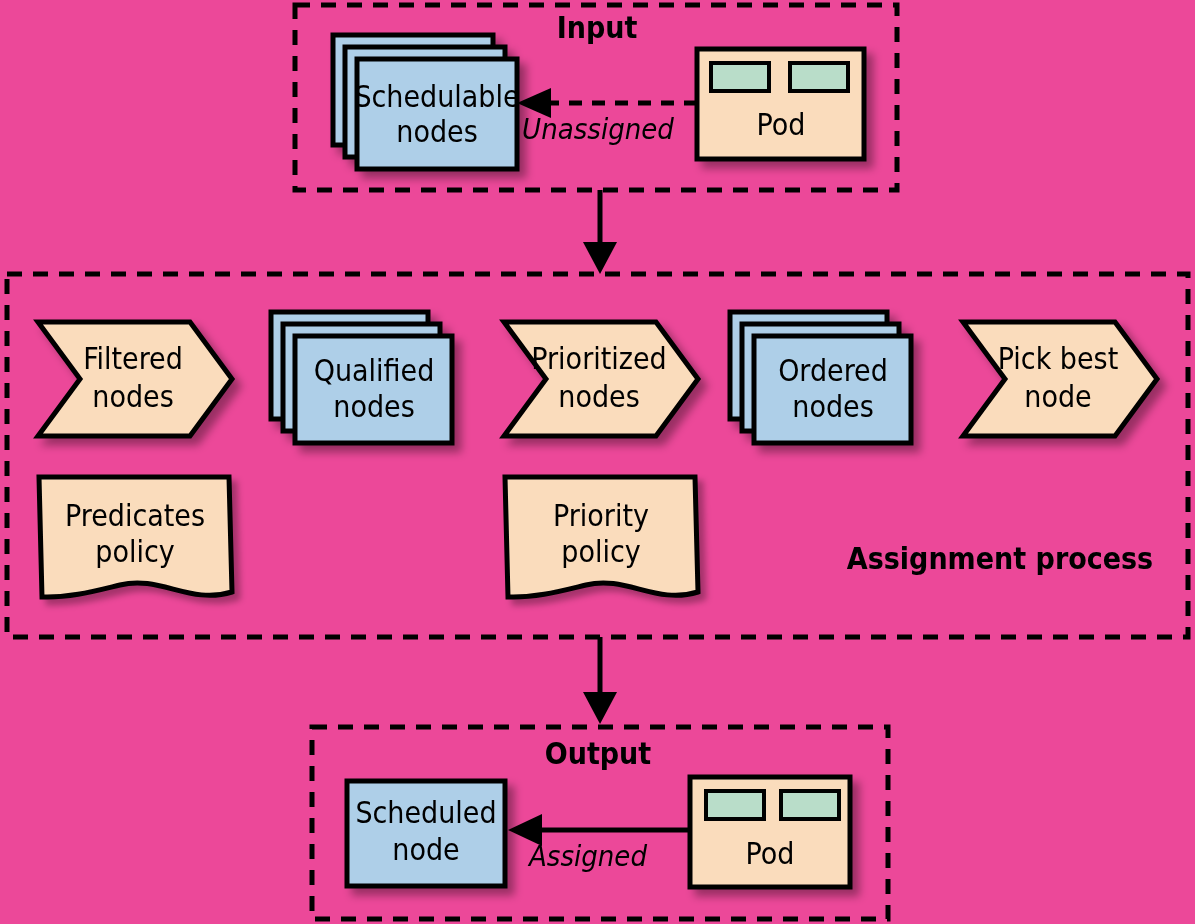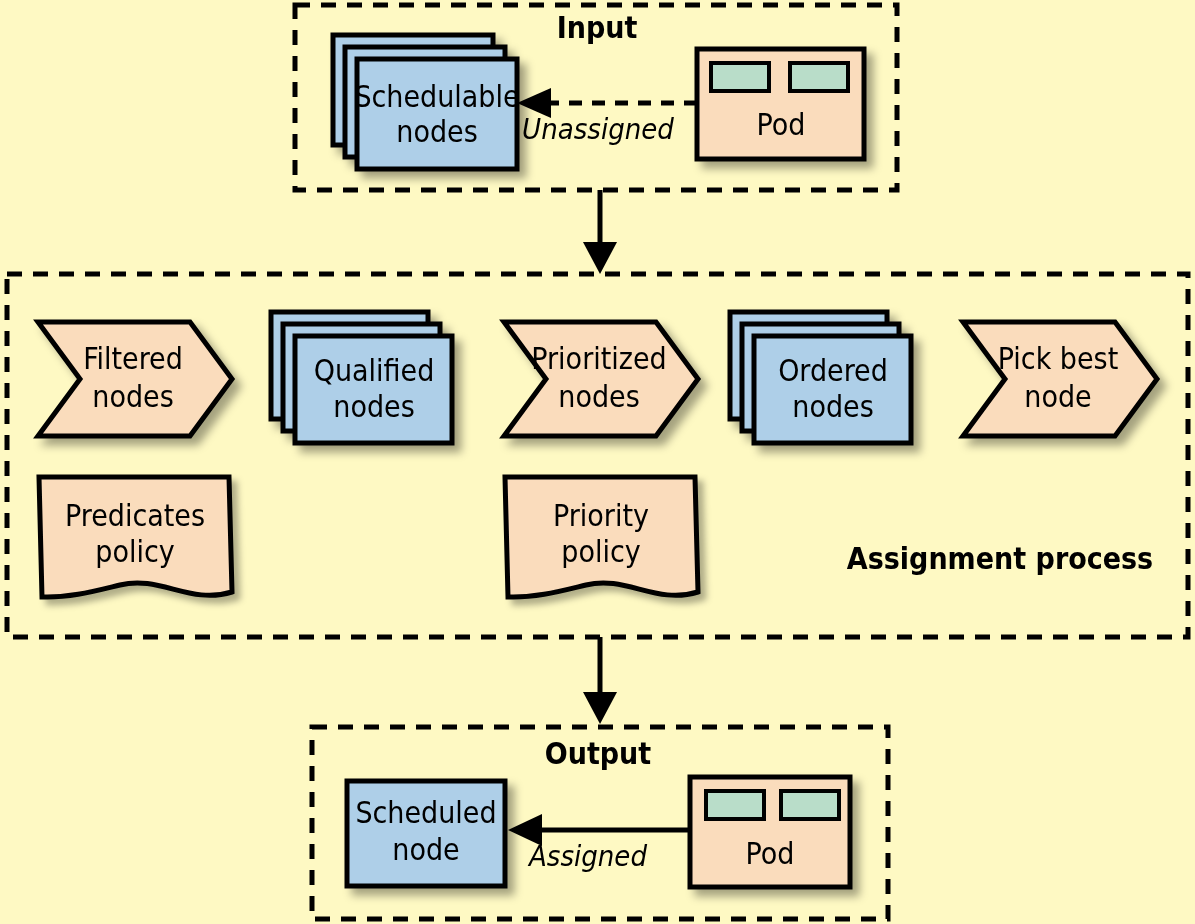--- a/index.html
+++ b/index.html
@@ -7,21 +7,21 @@
     padding: 0;
     background: #ffffff;
   }
   body {
     font-family: "DejaVu Sans Condensed", "Liberation Sans Narrow", "Liberation Sans", sans-serif;
   }
   #diagram {
     position: relative;
     width: 1195px;
     height: 924px;
-    background: #fef9c3;
+    background: #ec4899;
     overflow: hidden;
   }
   svg#canvas {
     position: absolute;
     left: 0;
     top: 0;
     width: 1195px;
     height: 924px;
   }
   

